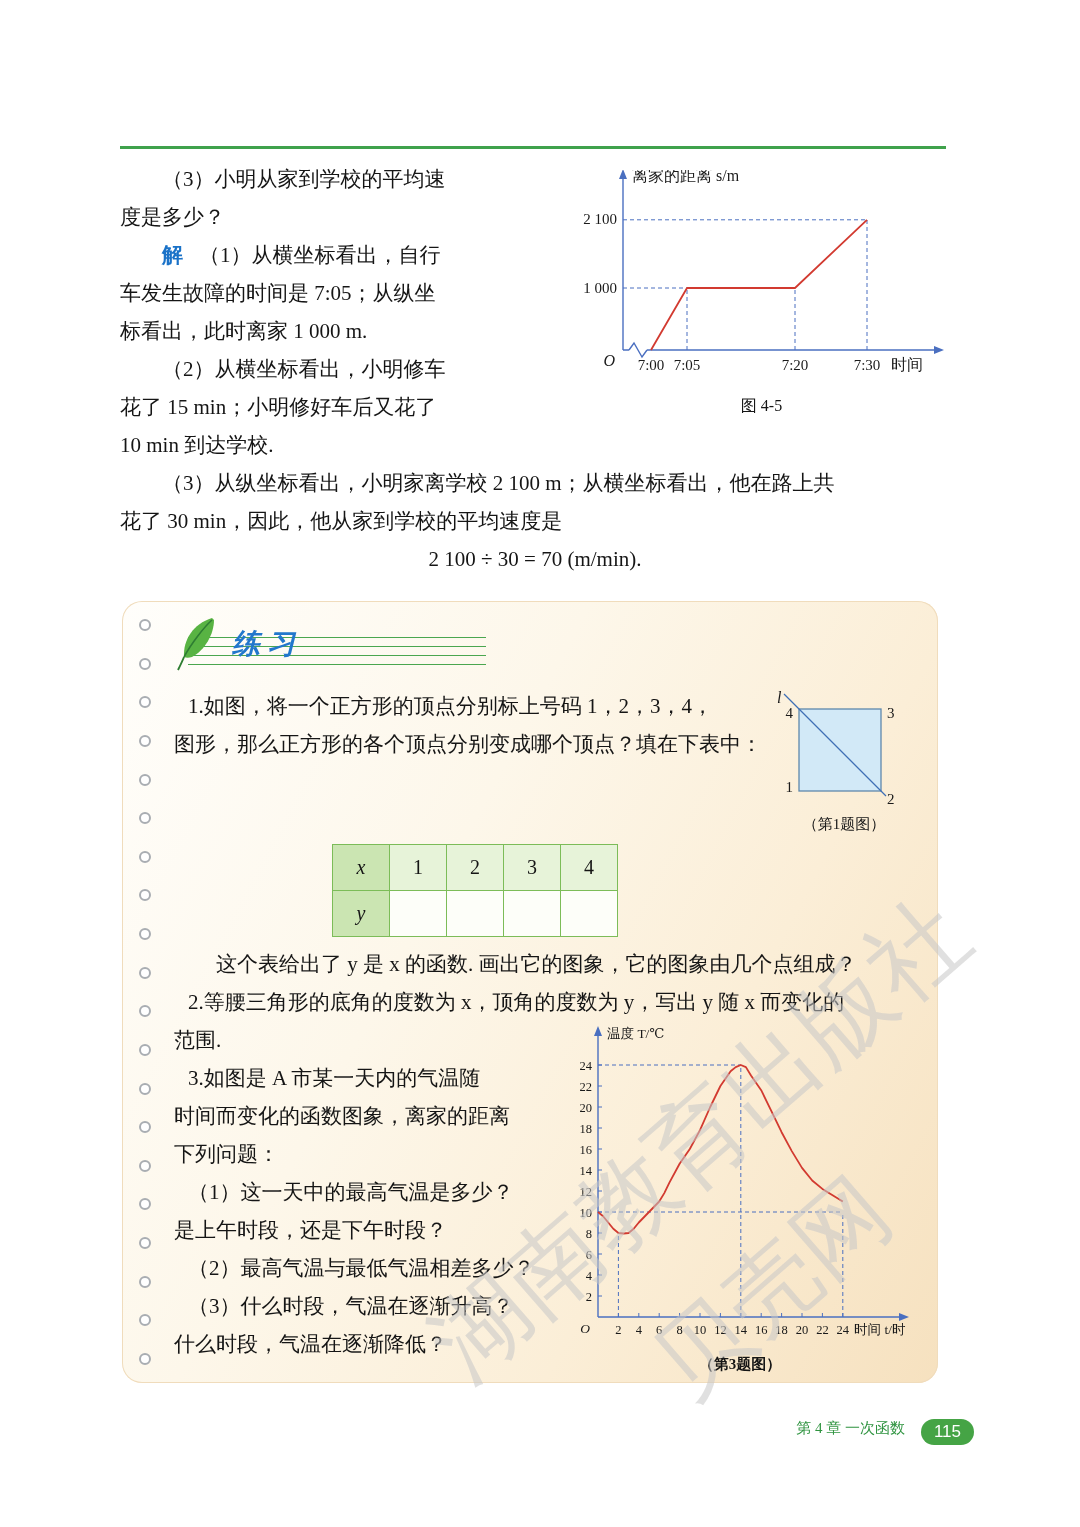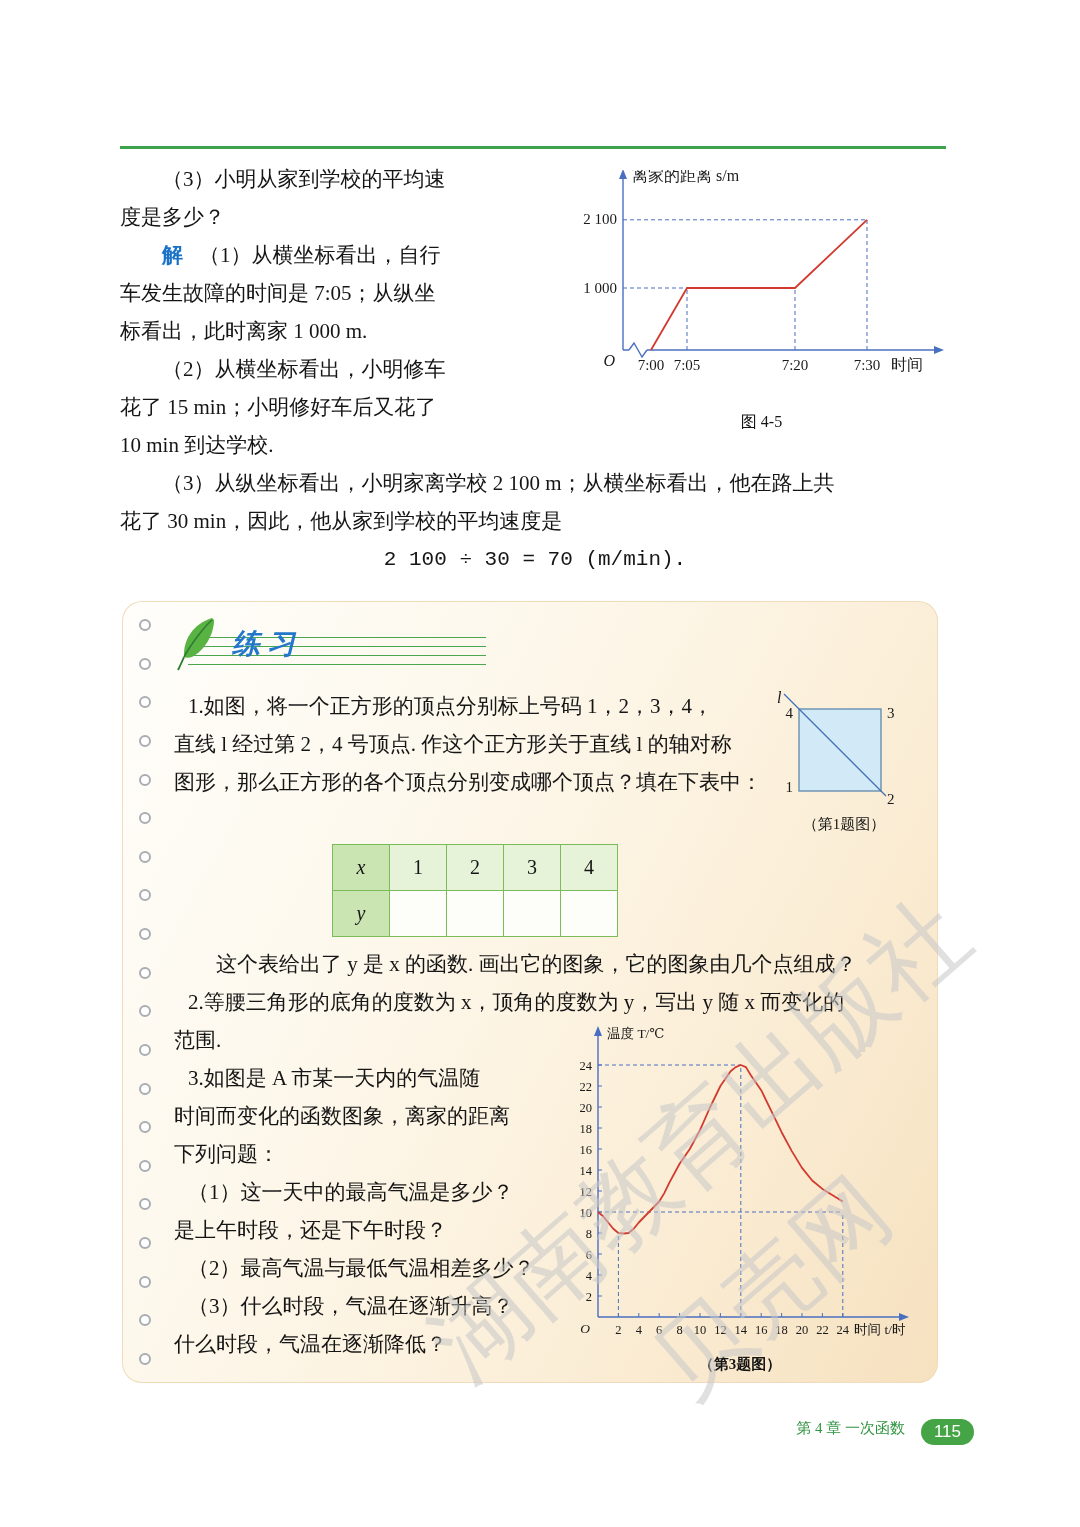--- a/index.html
+++ b/index.html
@@ -8,23 +8,23 @@
         font-family:"Liberation Serif","DejaVu Serif",serif;color:#151515;overflow:hidden;}
   .top-rule{position:absolute;left:120px;top:146px;width:826px;height:2.5px;background:#3fa24c;}
 
   .sol{position:absolute;left:120px;top:160px;width:830px;}
   .tl{font-size:21px;line-height:38px;white-space:nowrap;}
   .ind{text-indent:42px;}
   .ind1{text-indent:14px;}
   .sol-row{display:flex;}
   .sol-left{width:447px;}
   .fig45w{margin-left:6px;margin-top:10px;width:377px;text-align:center;}
-  .figcap{font-size:16px;margin-top:32px;}
+  .figcap{font-size:16px;margin-top:16px;}
   .jie{color:#1a72c8;font-weight:bold;margin-right:16px;}
-  .formula{text-align:center;font-size:21px;line-height:39px;font-family:Liberation Mono, monospace;}
+  .formula{text-align:center;font-size:21px;line-height:39px;}
 
   .practice{position:absolute;left:122px;top:601px;width:816px;height:782px;border-radius:20px;
     background:linear-gradient(118deg,#fffefb 0%,#fdf7ea 38%,#fbeed7 68%,#f6e1bf 100%);
     box-shadow:0 0 0 1px #f0dcbc inset;padding:22px 18px 0 52px;}
   .rings{position:absolute;left:17px;top:18px;height:746px;display:flex;flex-direction:column;justify-content:space-between;}
   .ring{width:12px;height:12px;border:2.5px solid #a9adb2;border-radius:50%;background:#fff;display:block;}
   .pr-head{position:relative;height:58px;margin-bottom:6px;}
   .pr-lines{position:absolute;left:14px;top:14px;width:298px;height:30px;
     background:repeating-linear-gradient(to bottom,#4aa64f 0,#4aa64f 1px,transparent 1px,transparent 9px);}
   .feather{position:absolute;left:2px;top:-8px;}
@@ -135,21 +135,20 @@
         <path d="M36 3 C17 9 7 25 8 42 C10 43 13 43 16 42 C29 35 38 19 38 5 Z" fill="#58b343"></path>
         <path d="M8 42 C15 29 28 12 36 5" stroke="#2e7d32" stroke-width="1.6" fill="none"></path>
         <path d="M8 42 C6 47 4 51 2 55" stroke="#2e7d32" stroke-width="1.9" fill="none"></path>
       </svg>
       <span class="pr-title">练习</span>
     </div>
 
     <div class="ex1-row">
       <div class="ex1-text">
         <div class="tl ind1"><span class="num">1.</span><span>如图，将一个正方形的顶点分别标上号码 1，2，3，4，</span></div>
-        <div class="tl">直线 l 经过第 2，4 号顶点. 作这个正方形关于直线 l 的轴对称</div>
         <div class="tl">图形，那么正方形的各个顶点分别变成哪个顶点？填在下表中：</div>
       </div>
       <figure class="sq-fig">
         <svg width="140" height="122">
           <rect x="25" y="20" width="82" height="82" fill="#d2e9f7" stroke="#5e88ac" stroke-width="1.3"></rect>
           <line x1="112" y1="107" x2="10" y2="5" stroke="#3f6fb5" stroke-width="1.3"></line>
           <text x="3" y="14" font-size="16" font-style="italic">l</text>
           <text x="19" y="29" font-size="15" text-anchor="end">4</text>
           <text x="113" y="29" font-size="15">3</text>
           <text x="19" y="103" font-size="15" text-anchor="end">1</text>

